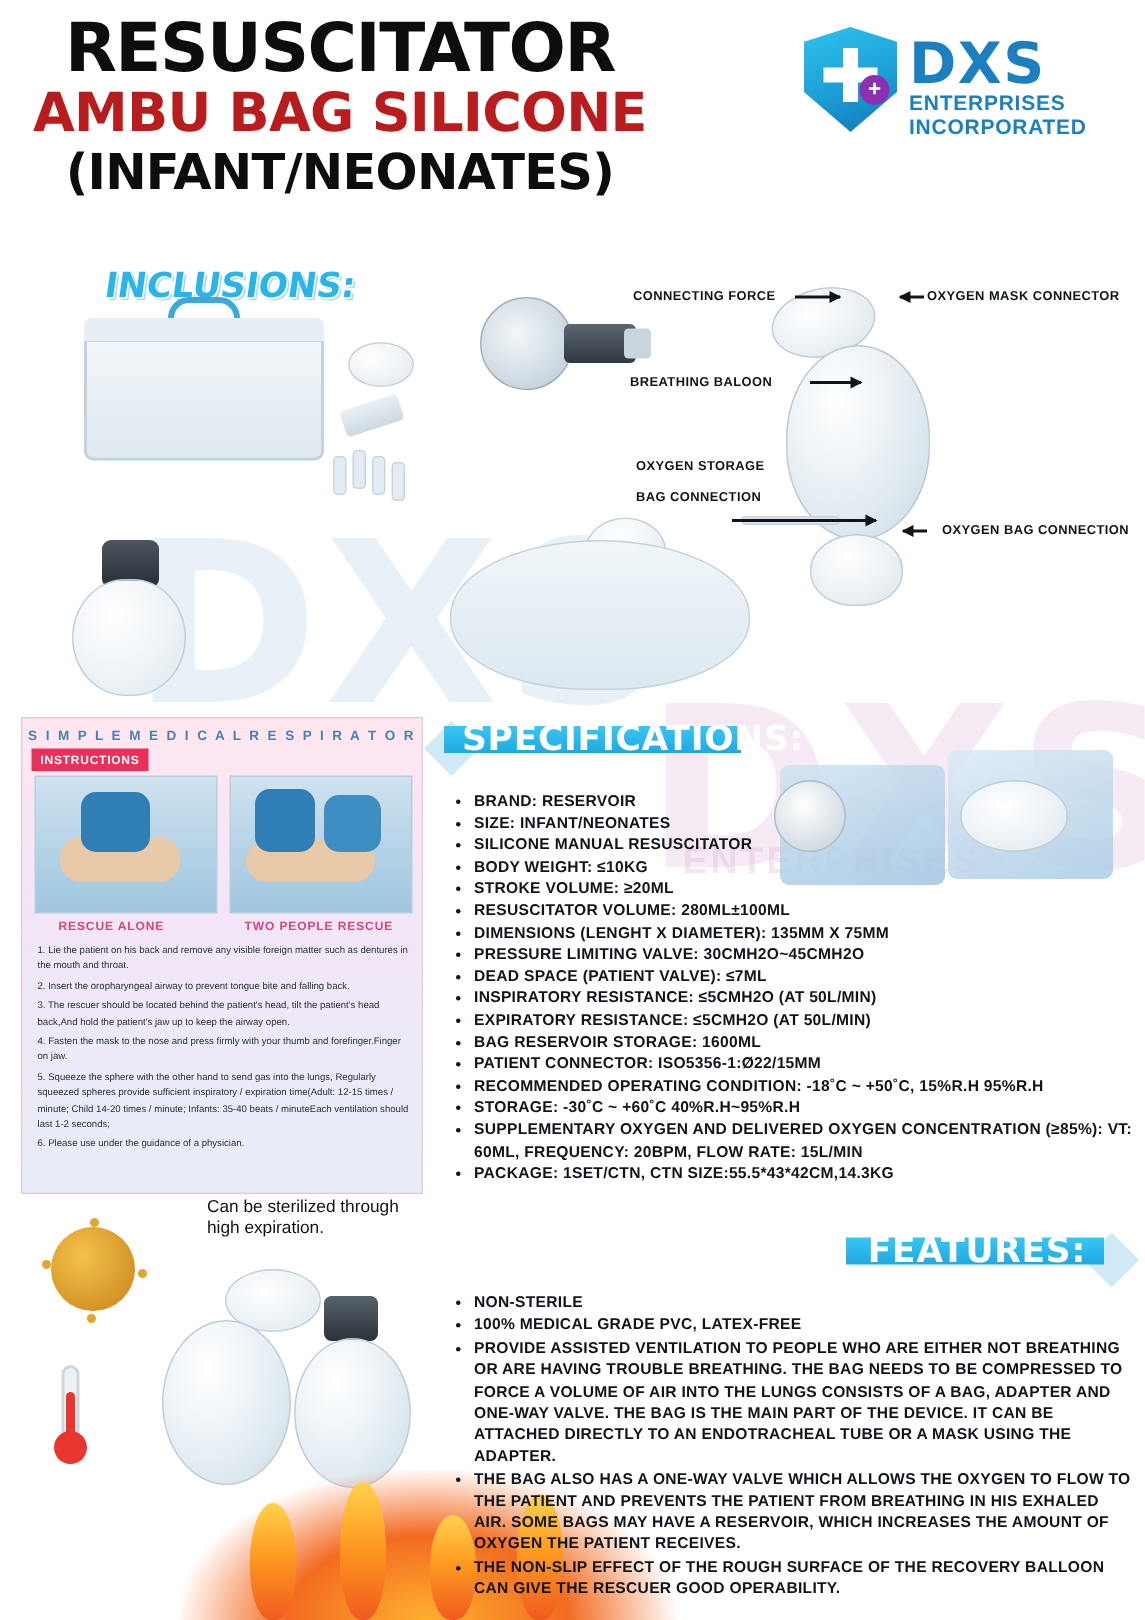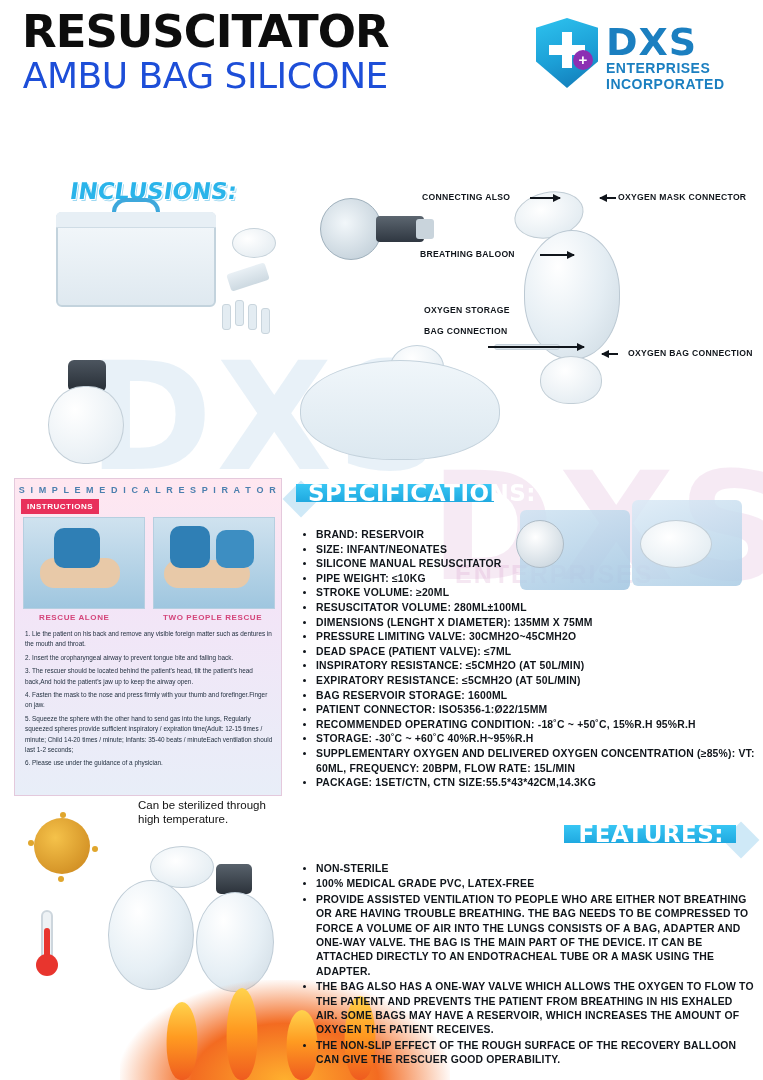--- a/index.html
+++ b/index.html
@@ -12,22 +12,22 @@
   }
 
   
   .header { position: absolute; top: 0; left: 0; width: 763px; height: 170px; }
   .title-block { position: absolute; left: 22px; top: 8px; text-align: center; }
   .title-line1 {
     font-size: 45px; font-weight: bold; letter-spacing: -1px;
     color: #0d0d0d; line-height: 48px; font-family: "DejaVu Sans", sans-serif;
   }
   .title-line2 {
-    font-size: 36px; font-weight: normal; letter-spacing: -0.5px;
-    color: #1d4ed8; line-height: 40px; font-family: "DejaVu Sans", sans-serif;
+    font-size: 36px; font-weight: bold; letter-spacing: -0.5px;
+    color: #b91c1c; line-height: 40px; font-family: "DejaVu Sans", sans-serif;
   }
   .title-line3 {
     font-size: 33px; font-weight: bold; letter-spacing: -0.5px;
     color: #0d0d0d; line-height: 38px; font-family: "DejaVu Sans", sans-serif;
   }
 
   
   .logo { position: absolute; right: 12px; top: 18px; width: 215px; height: 78px; }
   .logo-shield {
     position: absolute; left: 0; top: 0; width: 62px; height: 70px;
@@ -360,20 +360,21 @@
     border-top: 4px solid transparent; border-bottom: 4px solid transparent;
   }
 </style>
 </head>
 <body>
 
 <div class="header">
   <div class="title-block">
     <div class="title-line1">RESUSCITATOR</div>
     <div class="title-line2">AMBU BAG SILICONE</div>
+    <div class="title-line3">(INFANT/NEONATES)</div>
   </div>
 
   <div class="logo">
     <div class="logo-shield"></div>
     <div class="logo-cross-v"></div>
     <div class="logo-cross-h"></div>
     <div class="logo-plus">+</div>
     <div class="logo-dxs">DXS</div>
     <div class="logo-sub1">ENTERPRISES</div>
     <div class="logo-sub2">INCORPORATED</div>
@@ -416,21 +417,21 @@
 </div>
 
 <div class="img-tray-cup"></div>
 <div class="img-tray"></div>
 
 <div class="img-pack1"></div>
 <div class="img-pack2"></div>
 <div class="img-valve2"></div>
 <div class="img-mask-right"></div>
 
-<div class="callout" style="left:422px; top:192px;">CONNECTING ALSO</div>
+<div class="callout" style="left:422px; top:192px;">CONNECTING FORCE</div>
 <div class="arrow" style="left:530px; top:197px; width:30px;"></div>
 
 <div class="callout" style="left:618px; top:192px;">OXYGEN MASK CONNECTOR</div>
 <div class="arrow left" style="left:600px; top:197px; width:16px;"></div>
 
 <div class="callout" style="left:420px; top:249px;">BREATHING  BALOON</div>
 <div class="arrow" style="left:540px; top:254px; width:34px;"></div>
 
 <div class="callout" style="left:424px; top:305px;">OXYGEN STORAGE</div>
 <div class="callout" style="left:424px; top:326px;">BAG CONNECTION</div>
@@ -466,37 +467,37 @@
   </ul>
 </div>
 
 <div class="ribbon-tag spec-tag"></div>
 <div class="ribbon spec-ribbon">SPECIFICATIONS:</div>
 
 <ul class="bullets spec-list">
   <li>BRAND: RESERVOIR</li>
   <li>SIZE: INFANT/NEONATES</li>
   <li>SILICONE MANUAL RESUSCITATOR</li>
-  <li>PIPE WEIGHT: ≤10KG</li>
+  <li>BODY WEIGHT: ≤10KG</li>
   <li>STROKE VOLUME: ≥20ML</li>
   <li>RESUSCITATOR VOLUME: 280ML±100ML</li>
   <li>DIMENSIONS (LENGHT X DIAMETER): 135MM X 75MM</li>
   <li>PRESSURE LIMITING VALVE: 30CMH2O~45CMH2O</li>
   <li>DEAD SPACE (PATIENT VALVE): ≤7ML</li>
   <li>INSPIRATORY RESISTANCE: ≤5CMH2O (AT 50L/MIN)</li>
   <li>EXPIRATORY RESISTANCE: ≤5CMH2O (AT 50L/MIN)</li>
   <li>BAG RESERVOIR STORAGE: 1600ML</li>
   <li>PATIENT CONNECTOR: ISO5356-1:Ø22/15MM</li>
   <li>RECOMMENDED OPERATING CONDITION: -18˚C ~ +50˚C, 15%R.H 95%R.H</li>
   <li>STORAGE: -30˚C ~ +60˚C 40%R.H~95%R.H</li>
   <li>SUPPLEMENTARY OXYGEN AND DELIVERED OXYGEN CONCENTRATION (≥85%): VT: 60ML, FREQUENCY: 20BPM, FLOW RATE: 15L/MIN</li>
   <li>PACKAGE: 1SET/CTN, CTN SIZE:55.5*43*42CM,14.3KG</li>
 </ul>
 
-<div class="sterilize-note">Can be sterilized through high temperature.</div>
+<div class="sterilize-note">Can be sterilized through high expiration.</div>
 
 <div class="virus"></div>
 <div class="virus-spike" style="left:28px;top:840px;"></div>
 <div class="virus-spike" style="left:92px;top:846px;"></div>
 <div class="virus-spike" style="left:60px;top:812px;"></div>
 <div class="virus-spike" style="left:58px;top:876px;"></div>
 
 <div class="thermo">
   <div class="thermo-tube"></div>
   <div class="thermo-fill"></div>

